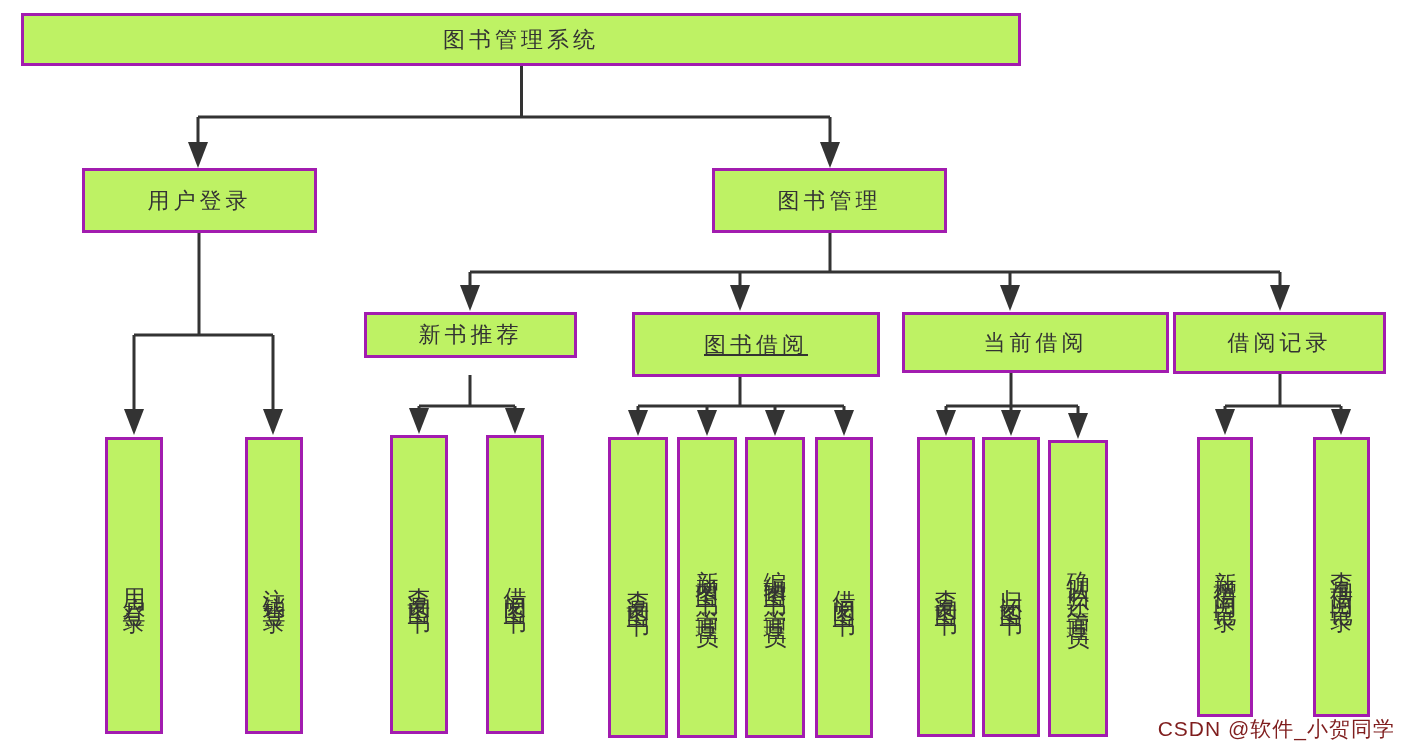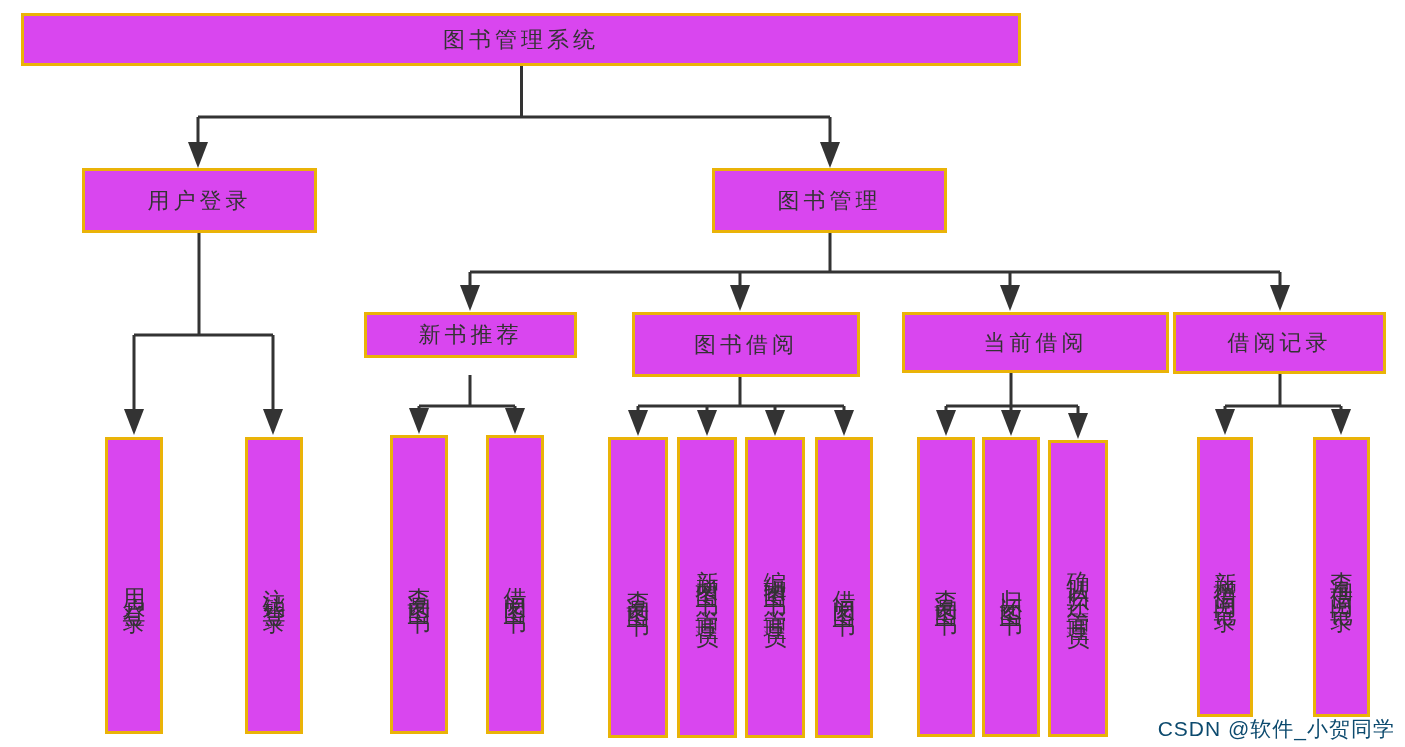--- a/index.html
+++ b/index.html
@@ -2,31 +2,31 @@
 <html><head>
 <meta charset="utf-8">
 <style>
   html,body{margin:0;padding:0;background:#ffffff;}
   .stage{
     position:relative;width:1405px;height:747px;background:#ffffff;
     font-family:"Liberation Sans", sans-serif;color:#333333;overflow:hidden;
   }
   .connectors{position:absolute;left:0;top:0;width:1405px;height:747px;}
   .node{
-    position:absolute;background:#d946ef;border:3px solid #eab308;
+    position:absolute;background:#bef264;border:3px solid #a21caf;
     box-sizing:border-box;display:flex;align-items:center;justify-content:center;
   }
   .hnode{font-size:22px;letter-spacing:4px;white-space:nowrap;}
   .root{font-size:22px;}
   .vnode span{
     writing-mode:vertical-rl;text-orientation:mixed;
     font-size:23px;letter-spacing:8px;line-height:1;white-space:nowrap;
   }
   .watermark{
-    position:absolute;right:10px;bottom:4px;font-size:21px;color:#0c4a6e;
+    position:absolute;right:10px;bottom:4px;font-size:21px;color:#7f1d1d;
     letter-spacing:1px;white-space:nowrap;
   }
 </style>
 </head>
 <body>
 
 <div class="stage">
 
   <svg class="connectors" viewBox="0 0 1405 747" xmlns="http://www.w3.org/2000/svg">
 
@@ -77,21 +77,21 @@
       <polygon points="1331,409 1351,409 1341,435" stroke="none"></polygon>
     </g>
   </svg>
 
   <div class="node hnode root" style="left:21px;top:13px;width:1000px;height:53px;">图书管理系统</div>
 
   <div class="node hnode" style="left:82px;top:168px;width:235px;height:65px;">用户登录</div>
   <div class="node hnode" style="left:712px;top:168px;width:235px;height:65px;text-align:center;">图书管理</div>
 
   <div class="node hnode" style="left:364px;top:312px;width:213px;height:46px;">新书推荐</div>
-  <div class="node hnode" style="left:632px;top:312px;width:228px;height:65px;">图书借阅</div>
+  <div class="node hnode" style="left:632px;top:312px;width:248px;height:65px;text-decoration:underline;">图书借阅</div>
   <div class="node hnode" style="left:902px;top:312px;width:267px;height:61px;">当前借阅</div>
   <div class="node hnode" style="left:1173px;top:312px;width:213px;height:62px;">借阅记录</div>
 
   <div class="node vnode" style="left:105px;top:437px;width:58px;height:297px;">
     <span>用户登录</span>
     </div>
   <div class="node vnode" style="left:245px;top:437px;width:58px;height:297px;">
     <span>注销登录</span>
     </div>
 

